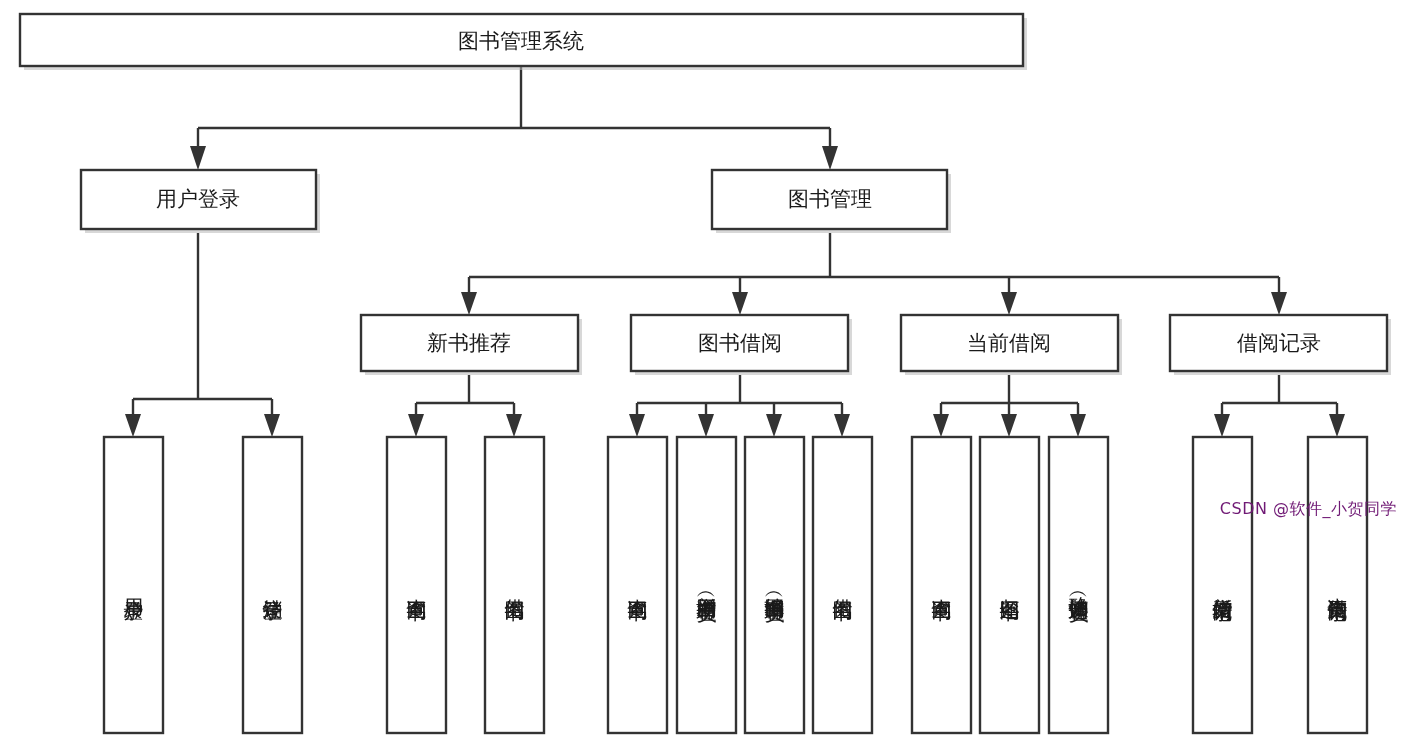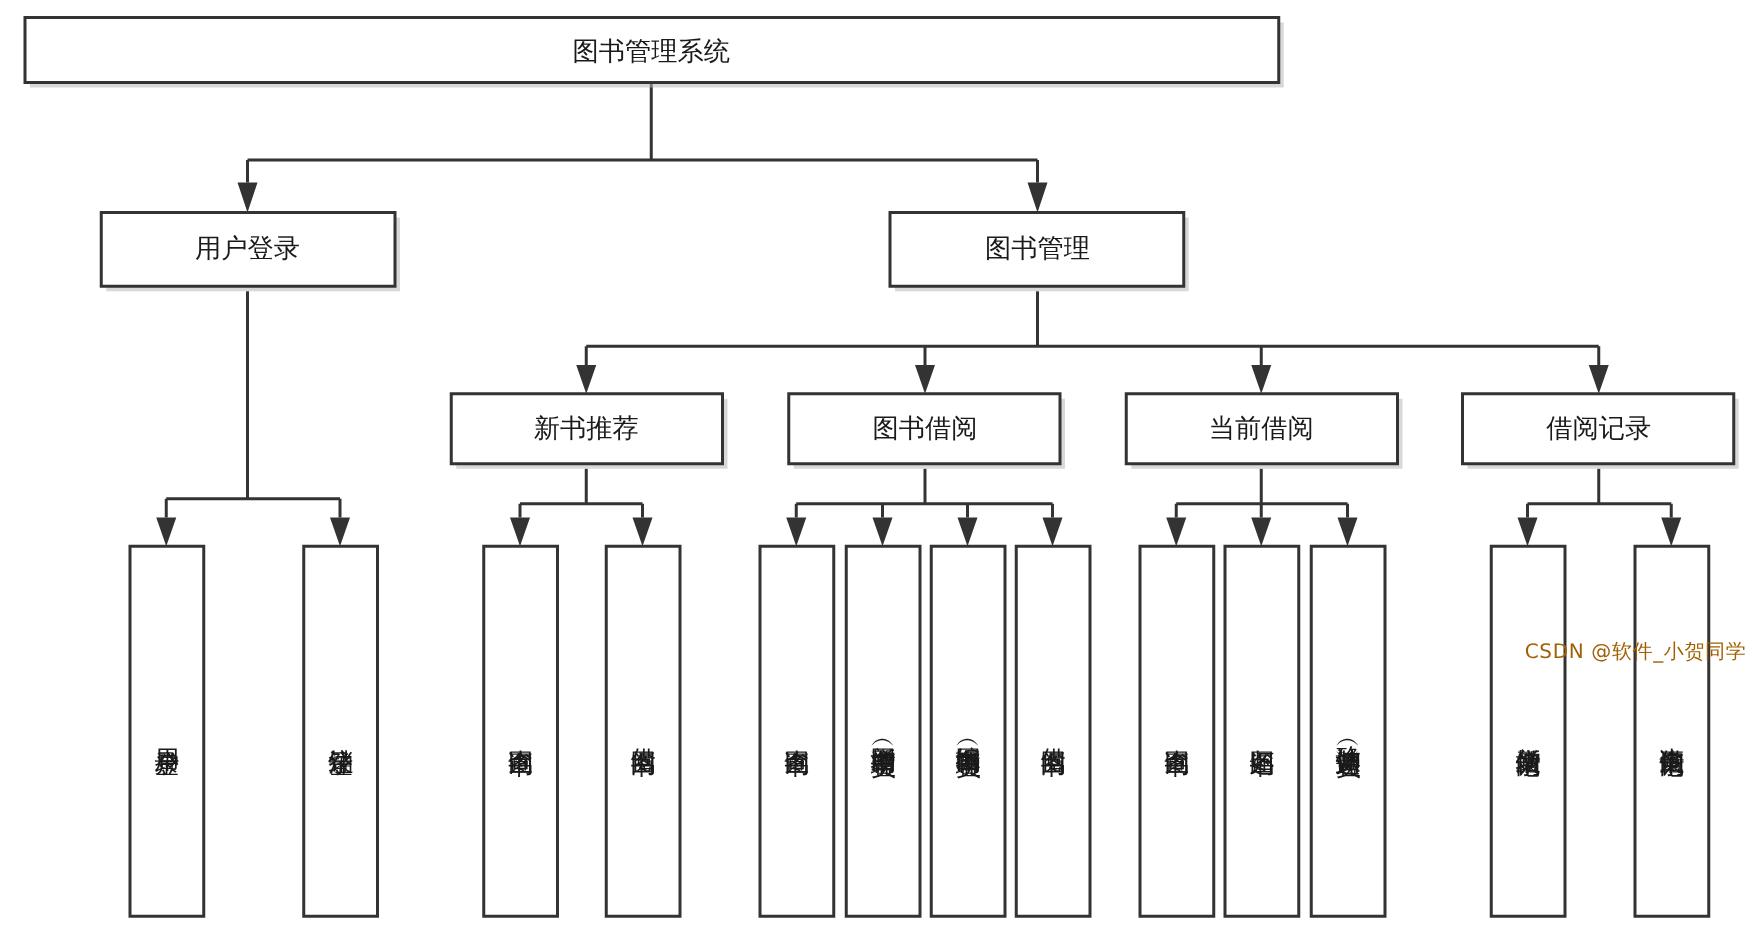--- a/index.html
+++ b/index.html
@@ -65,24 +65,24 @@
     letter-spacing: 1px;
     display: flex;
     align-items: center;
     justify-content: center;
     white-space: nowrap;
     pointer-events: none;
   }
   .watermark {
     position: absolute;
     right: 8px;
-    bottom: 0;
+    bottom: 12px;
     font-family: "DejaVu Sans", "Liberation Sans", sans-serif;
     font-size: 16px;
-    color: #a16207;
+    color: #701a75;
     letter-spacing: 0.5px;
     white-space: nowrap;
   }
 </style>
 </head>
 <body>
 
 <div id="diagram-root">
 
   <svg class="tree-canvas" viewBox="0 0 1405 747">

